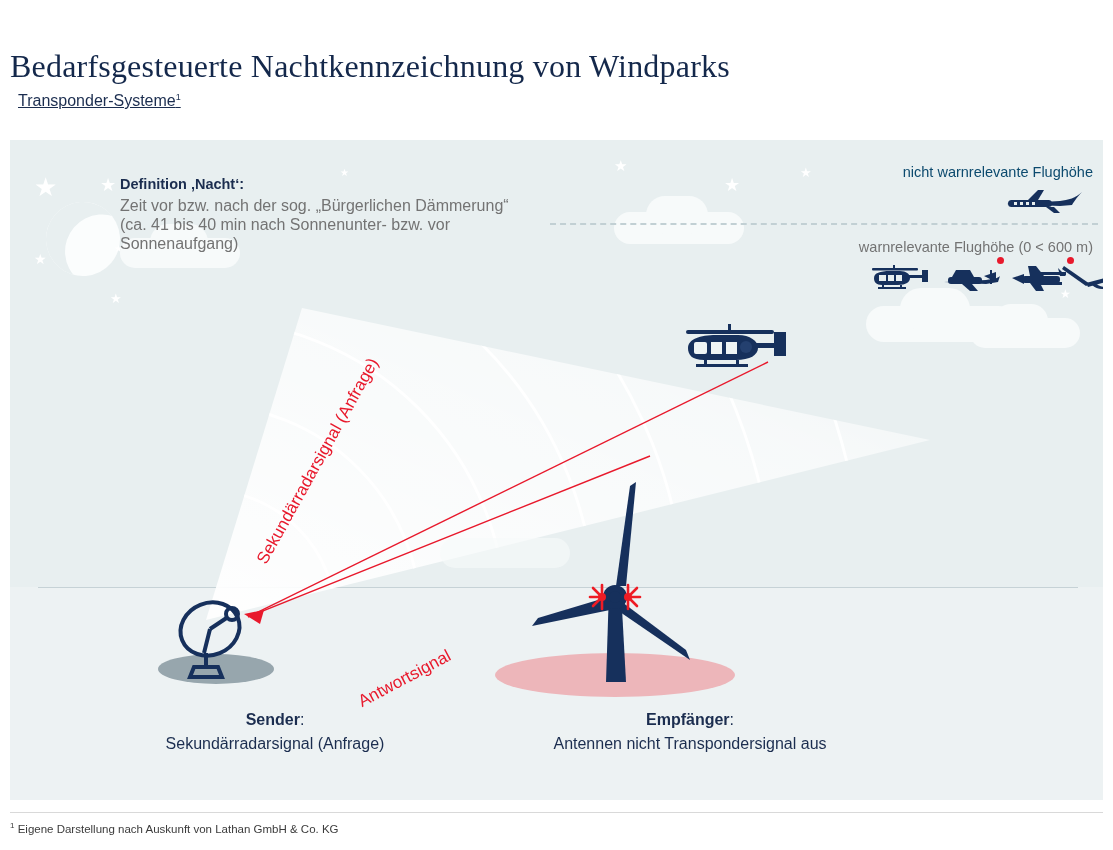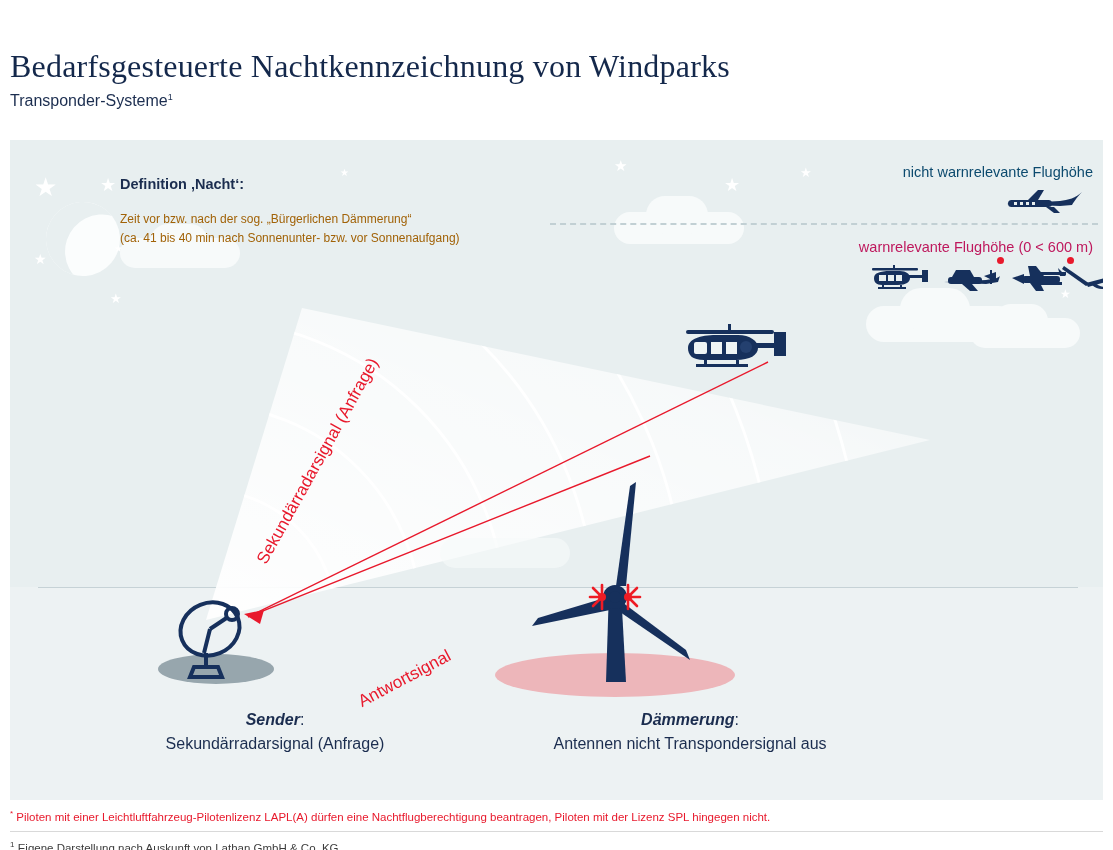--- a/index.html
+++ b/index.html
@@ -12,22 +12,22 @@
 
   
   #header{position:absolute;left:0;top:0;width:964px;height:130px;}
   #page-title{
     position:absolute;left:10px;top:48px;
     font-family:"Liberation Serif", serif;
     font-size:32px;font-weight:400;color:#14284b;letter-spacing:.2px;
     white-space:nowrap;
   }
   #page-subtitle{
-    position:absolute;left:10px;top:92px;
-    font-size:16px;color:#1b2d4f;white-space:nowrap;
+    position:absolute;left:18px;top:92px;
+    font-size:16px;color:#1b2d4f;white-space:nowrap;text-decoration:underline;
   }
   #page-subtitle sup{font-size:9px;vertical-align:super;}
 
   
   #logo{position:absolute;right:4px;top:2px;width:248px;height:100px;}
   #logo-mark{position:absolute;left:4px;top:2px;width:140px;height:62px;}
   #logo-wordmark{
     position:absolute;left:152px;top:4px;
     font-family:"Liberation Serif", serif;
     font-size:50px;line-height:56px;font-weight:400;color:#3b3b3b;
@@ -55,35 +55,35 @@
         transform:rotate(18deg);}
 
   #dash-sep{position:absolute;left:540px;top:83px;width:548px;height:0;
             border-top:2px dashed #c2d0d4;}
 
   
   #radar-wedge{position:absolute;left:0;top:0;width:1093px;height:660px;}
 
   
   #definition{position:absolute;left:110px;top:36px;width:430px;}
-  #definition .d-title{font-size:14.5px;font-weight:bold;color:#1b2d4f;margin-bottom:18px;}
-  #definition .d-line{font-size:12px;color:#a16207;line-height:19px;}
+  #definition .d-title{font-size:14.5px;font-weight:bold;color:#1b2d4f;margin-bottom:4px;}
+  #definition .d-line{font-size:16px;color:#737373;line-height:19px;}
 
   #lbl-nonwarn{position:absolute;right:10px;top:24px;font-size:14.5px;color:#0c4a6e;white-space:nowrap;padding-left:29px;}
-  #lbl-warn{position:absolute;right:10px;top:99px;font-size:14.5px;color:#be185d;white-space:nowrap;text-align:right;}
+  #lbl-warn{position:absolute;right:10px;top:99px;font-size:14.5px;color:#737373;white-space:nowrap;text-align:right;}
 
   .signal-label{
     position:absolute;color:#e8192c;font-size:17px;white-space:nowrap;
     transform-origin:0 0;
   }
   #lbl-sekundaer{left:243px;top:418px;transform:rotate(-61deg);}
   #lbl-antwort{left:345px;top:554px;transform:rotate(-28deg);}
 
   .caption{position:absolute;text-align:center;font-size:16px;color:#1b2d4f;line-height:24px;}
-  .caption .cap-head{font-weight:bold;font-style:italic;}
+  .caption .cap-head{font-weight:bold;}
   #cap-sender{left:55px;top:568px;width:420px;}
   #cap-empfaenger{left:430px;top:568px;width:500px;}
 
   
   #footnotes{position:absolute;left:10px;top:806px;width:1093px;}
   #fn-star{font-size:11.5px;color:#e8192c;white-space:nowrap;line-height:16px;}
   #fn-rule{width:1093px;height:1px;background:#d9d9d9;margin:6px 0 5px 0;}
   #fn-one{font-size:11.5px;color:#3b3b3b;white-space:nowrap;line-height:16px;}
   #fn-one sup,#fn-star sup{font-size:8px;}
 </style>
@@ -273,31 +273,27 @@
     </svg>
 
     <div class="signal-label" id="lbl-sekundaer">Sekundärradarsignal (Anfrage)</div>
     <div class="signal-label" id="lbl-antwort">Antwortsignal</div>
 
     <div class="caption" id="cap-sender">
       <div><span class="cap-head">Sender</span><span>:</span></div>
       <div>Sekundärradarsignal (Anfrage)</div>
     </div>
     <div class="caption" id="cap-empfaenger">
-      <div><span class="cap-head">Dämmerung</span><span>:</span></div>
+      <div><span class="cap-head">Empfänger</span><span>:</span></div>
       <div>Antennen nicht Transpondersignal aus</div>
     </div>
 
   </div>
 
   <div id="footnotes">
-    <div id="fn-star">
-      <sup>*</sup>
-      <span>Piloten mit einer Leichtluftfahrzeug-Pilotenlizenz LAPL(A) dürfen eine Nachtflugberechtigung beantragen, Piloten mit der Lizenz SPL hingegen nicht.</span>
-    </div>
     <div id="fn-rule"></div>
     <div id="fn-one">
       <sup>1</sup>
       <span>Eigene Darstellung nach Auskunft von Lathan GmbH &amp; Co. KG</span>
     </div>
   </div>
 
 </div>
 
 </body></html>

